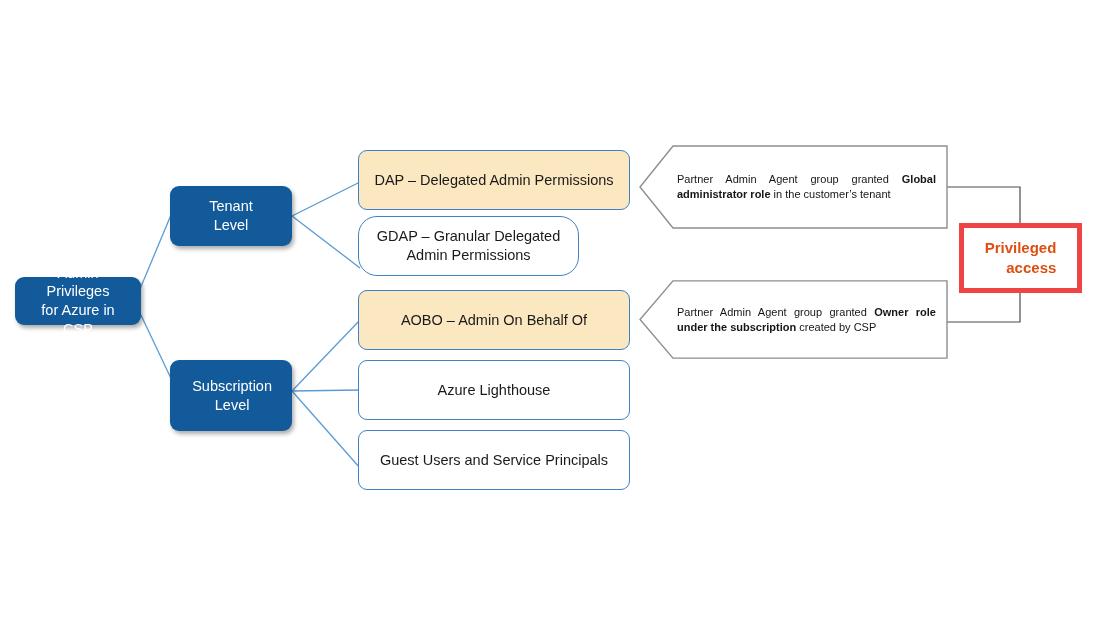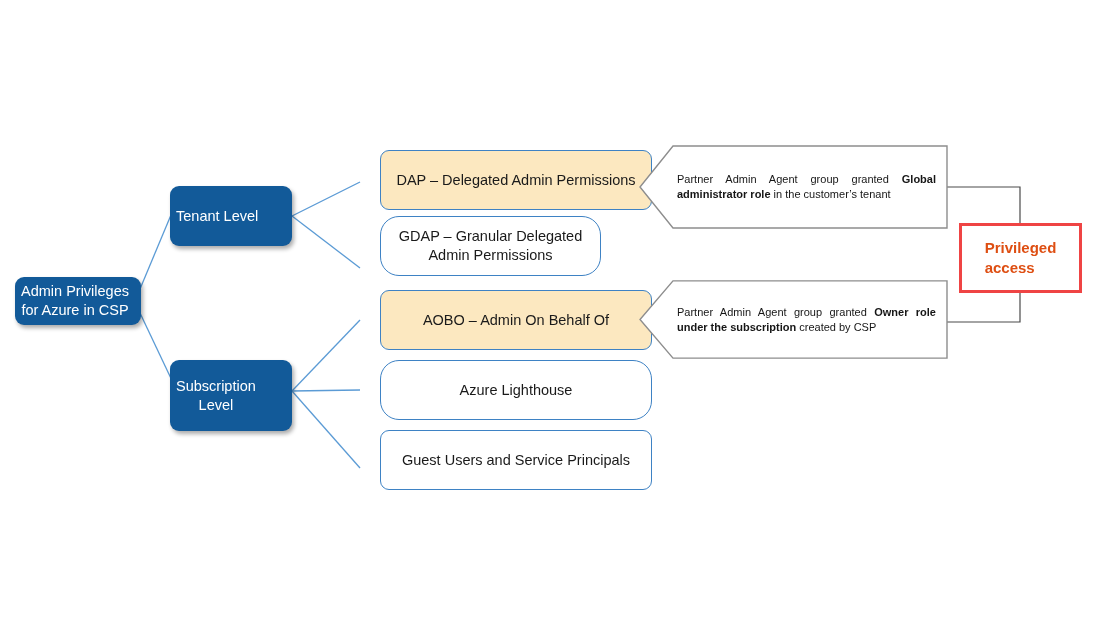--- a/index.html
+++ b/index.html
@@ -28,48 +28,47 @@
   }
 
   
   .node-blue {
     position: absolute;
     background: #125A99;
     border-radius: 9px;
     color: #ffffff;
     display: flex;
     align-items: center;
-    justify-content: flex-start;
+    justify-content: flex-end;
     text-align: center;
     font-size: 14.5px;
     line-height: 1.28;
     box-shadow: 2px 3px 4px rgba(0,0,0,0.33);
     box-sizing: border-box;
-    padding: 2px 6px;
+    padding: 2px 20px;
     z-index: 4;
   }
   .node-blue .label { display: block; }
 
   
   .leaf {
     position: absolute;
     box-sizing: border-box;
     border: 1.3px solid #3E82C4;
     border-radius: 9px;
     background: #ffffff;
     display: flex;
     align-items: center;
     justify-content: center;
     text-align: center;
     color: #1a1a1a;
     font-size: 14.5px;
     line-height: 1.3;
     padding: 4px 14px;
     z-index: 3;
-    margin-left: 22px;
   }
   .leaf.highlight {
     background: #FCE8C0;
   }
 
   
   .callout {
     position: absolute;
     box-sizing: border-box;
     z-index: 3;
@@ -94,26 +93,26 @@
     -moz-text-align-last: left;
   }
   .callout .ctext b {
     font-weight: bold;
   }
 
   
   .priv-box {
     position: absolute;
     box-sizing: border-box;
-    border: 3px solid #ef4444;
+    border: 5px solid #ef4444;
     background: #ffffff;
     display: flex;
     align-items: center;
     justify-content: center;
-    text-align: left;
+    text-align: right;
     color: #DE4E12;
     font-weight: bold;
     font-size: 15px;
     line-height: 1.32;
     z-index: 6;
   }
 </style>
 </head>
 <body>
 
@@ -169,21 +168,21 @@
   </div>
 
   <div class="leaf" style="left:358px; top:216px; width:221px; height:60px;border-radius:19px;">
     <span>GDAP – Granular Delegated Admin Permissions</span>
   </div>
 
   <div class="leaf highlight" style="left:358px; top:290px; width:272px; height:60px;">
     <span>AOBO – Admin On Behalf Of</span>
   </div>
 
-  <div class="leaf" style="left:358px; top:360px; width:272px; height:60px;border-radius:19px;">
+  <div class="leaf" style="left:358px; top:360px; width:272px; height:60px;">
     <span>Azure Lighthouse</span>
   </div>
 
   <div class="leaf" style="left:358px; top:430px; width:272px; height:60px;">
     <span>Guest Users and Service Principals</span>
   </div>
 
   <div class="callout" style="left:639px; top:145px; width:309px; height:84px;">
     <svg class="shape" viewBox="0 0 309 84" preserveAspectRatio="none">
       <polygon points="34,1 308,1 308,83 34,83 1,42" fill="#ffffff" stroke="#8d8d8d" stroke-width="1.4"></polygon>

